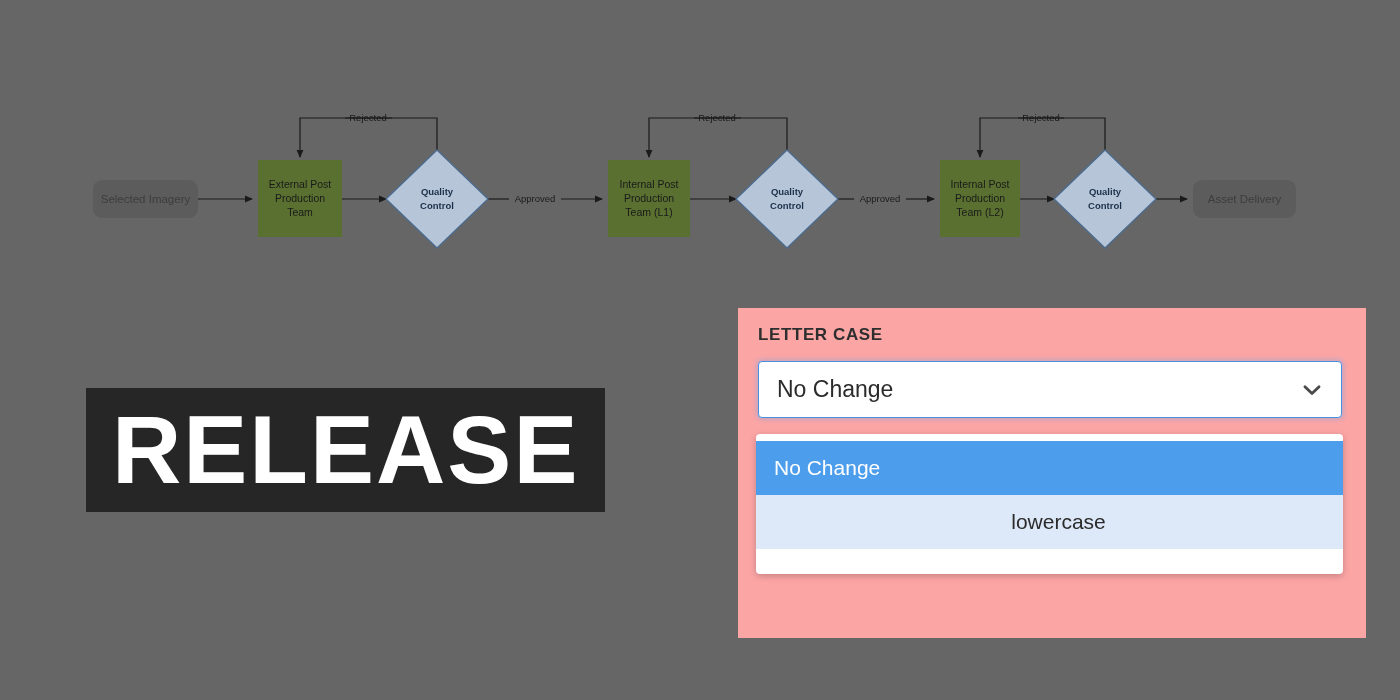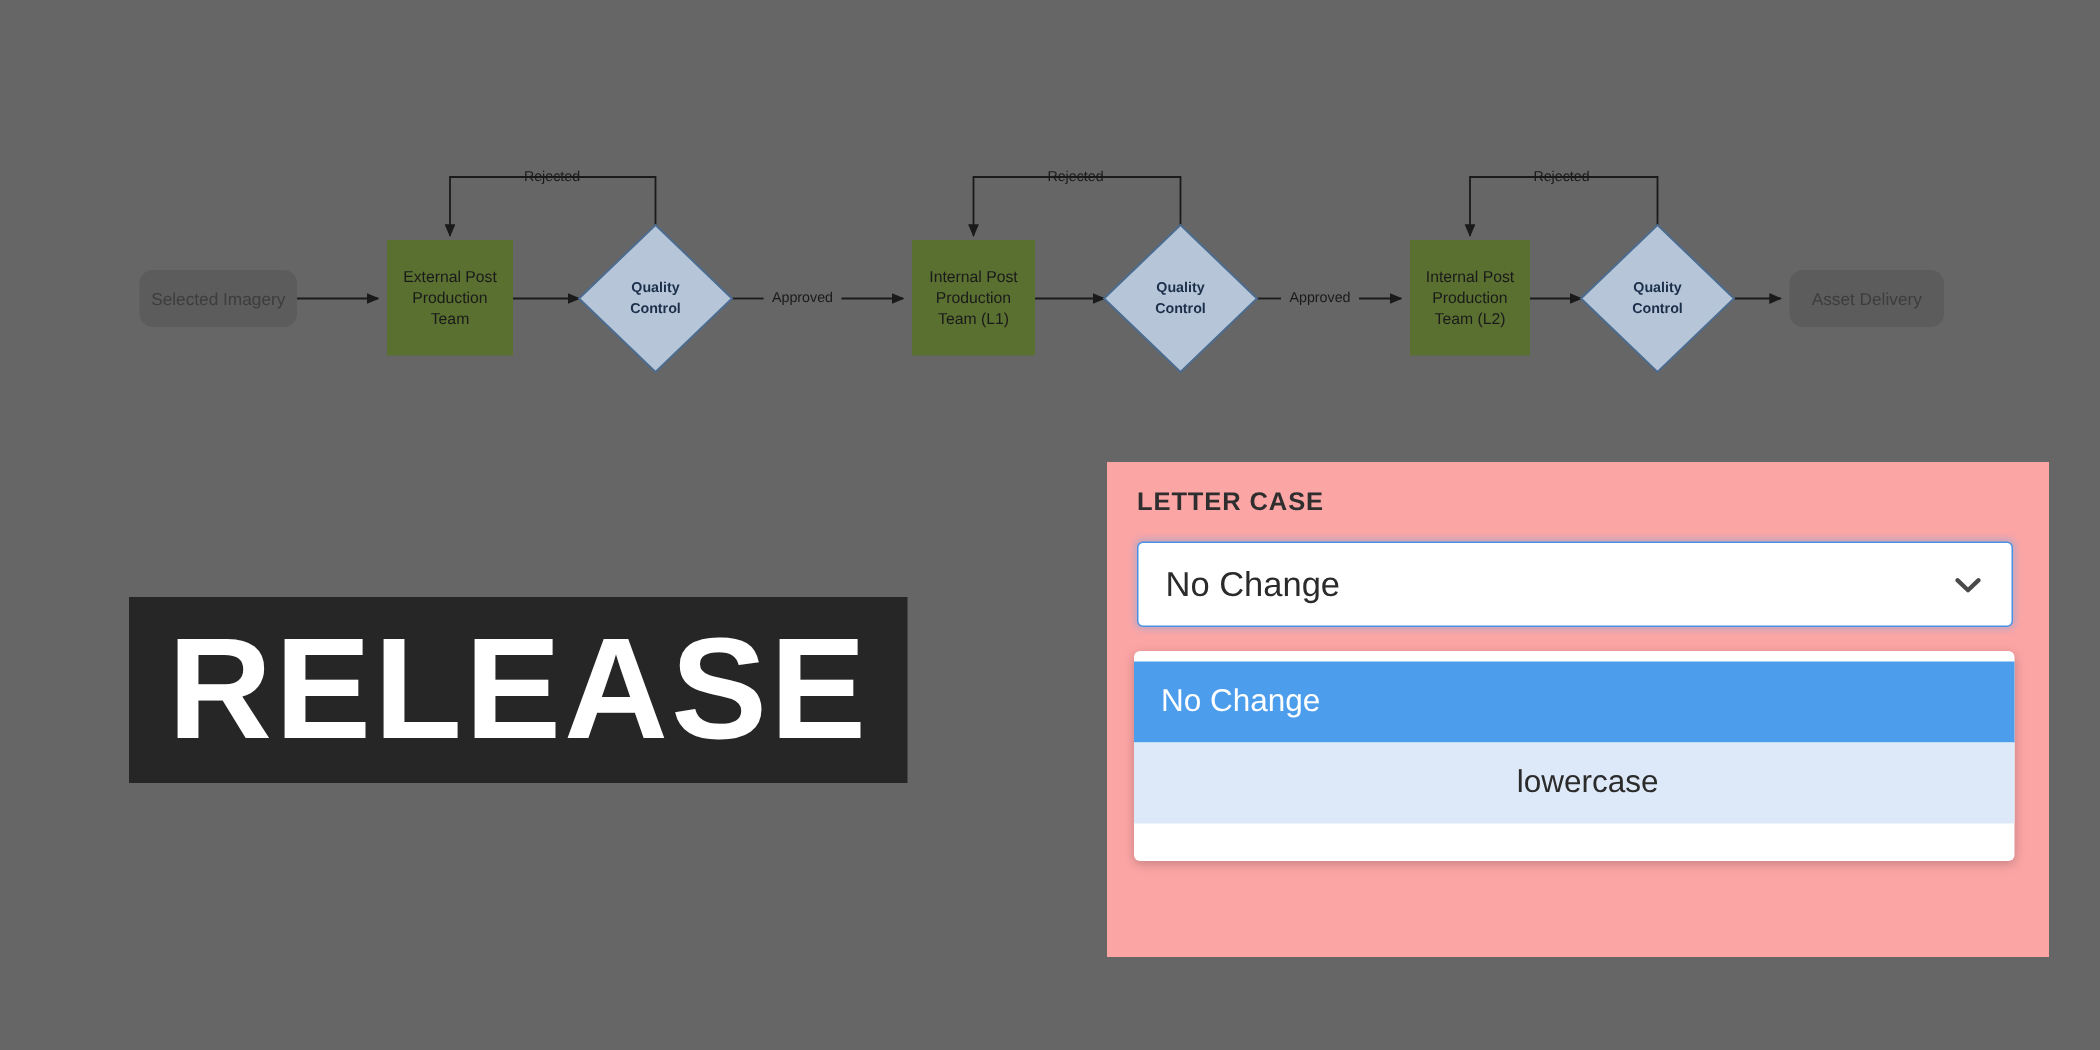--- a/index.html
+++ b/index.html
@@ -68,21 +68,21 @@
     color: #ffffff;
     font-family: "Liberation Sans", sans-serif;
     font-weight: bold;
     font-size: 96px;
     line-height: 1.0;
     letter-spacing: 2px;
     padding: 14px 26px 14px 26px;
     white-space: nowrap;
   }
   #headline-line-2-wrap {
-    margin-top: 20px;
+    margin-top: 10px;
   }
 
   
   #letter-case-panel {
     position: absolute;
     left: 720px;
     top: 308px;
     width: 628px;
     height: 330px;
     background: #fca5a5;

